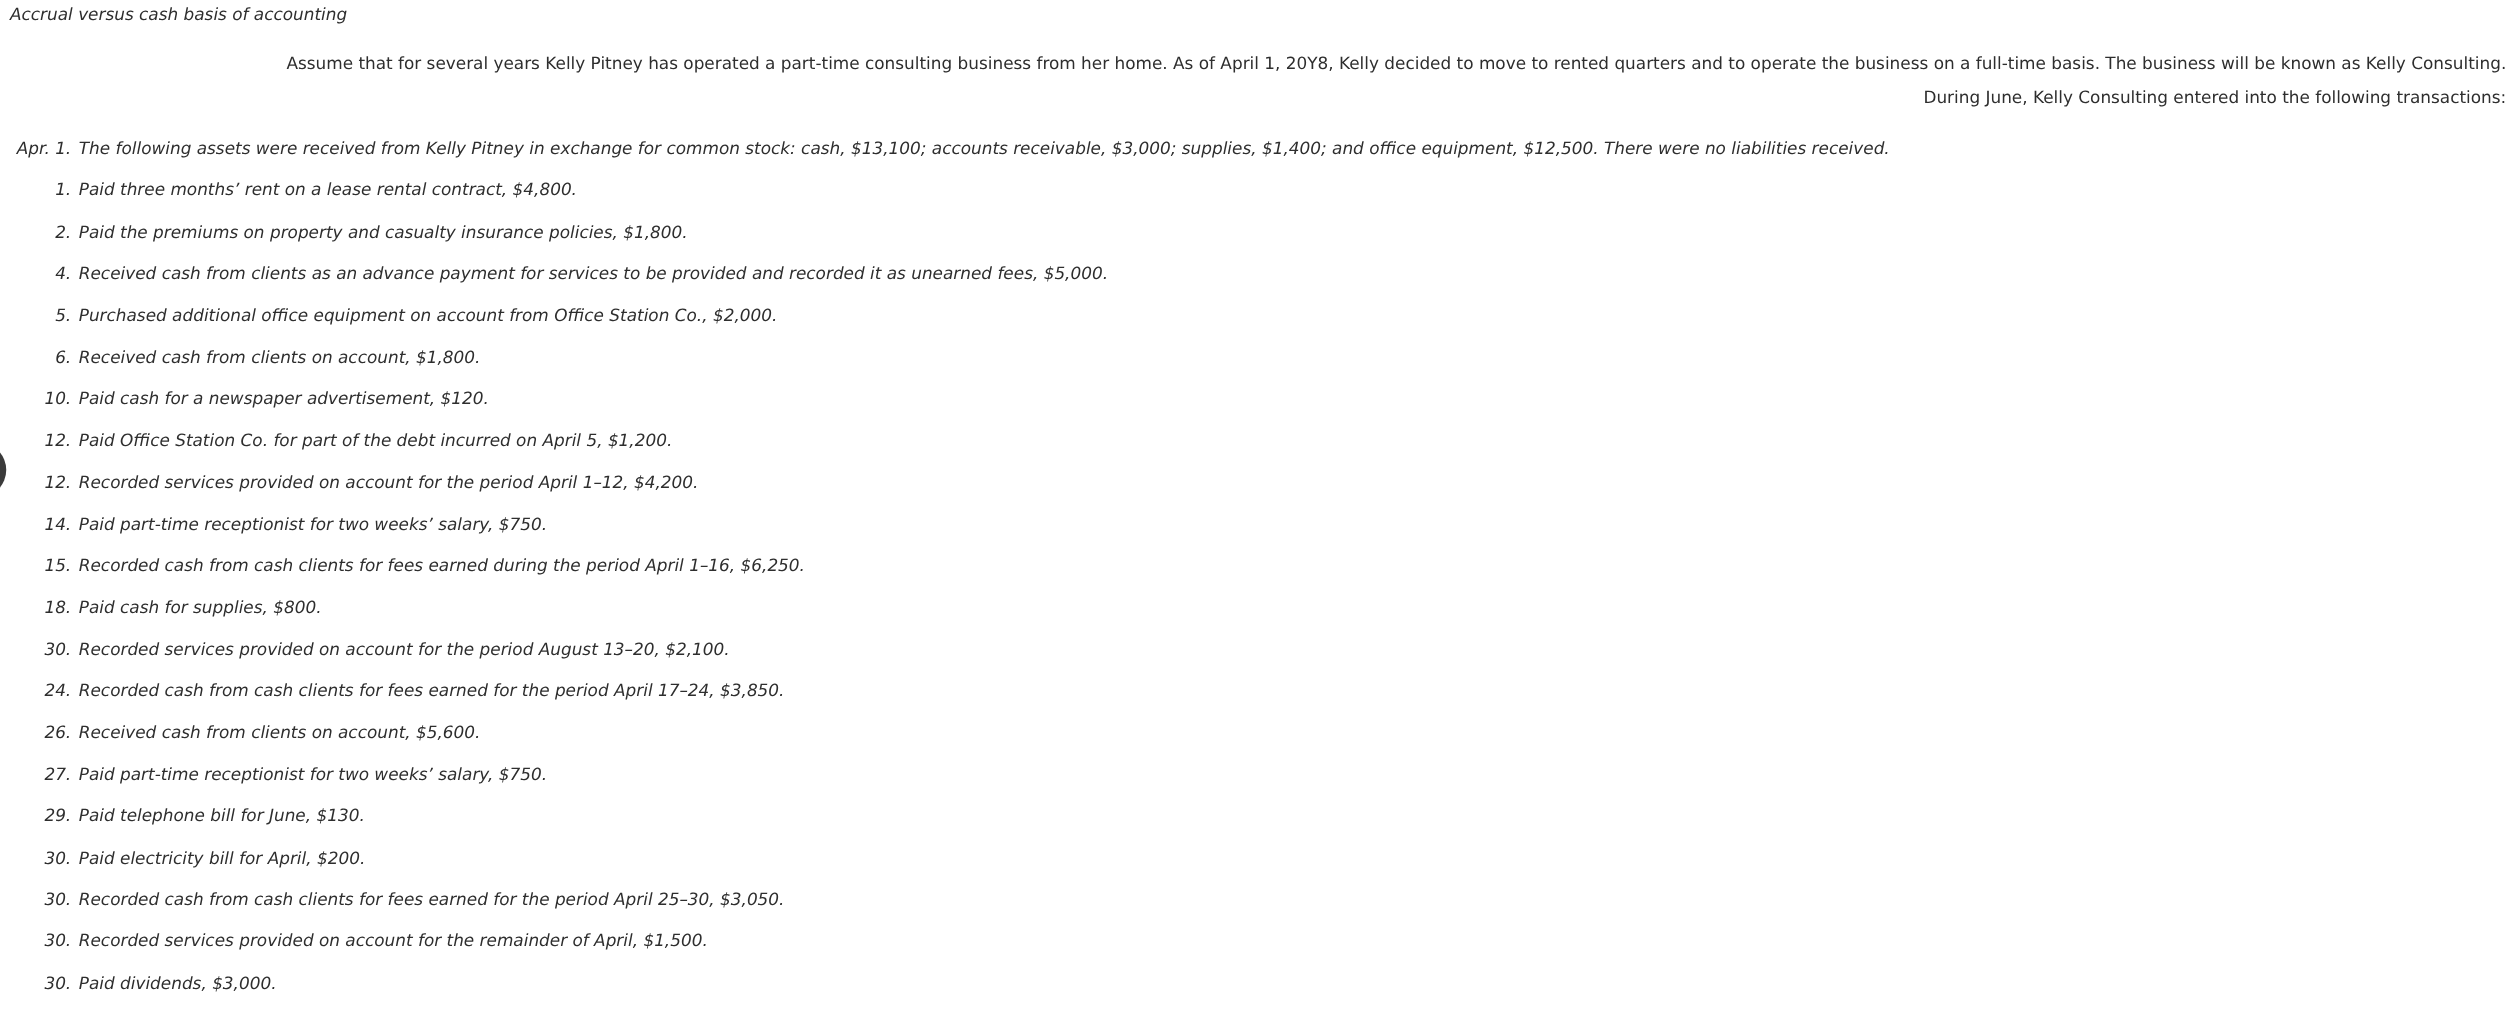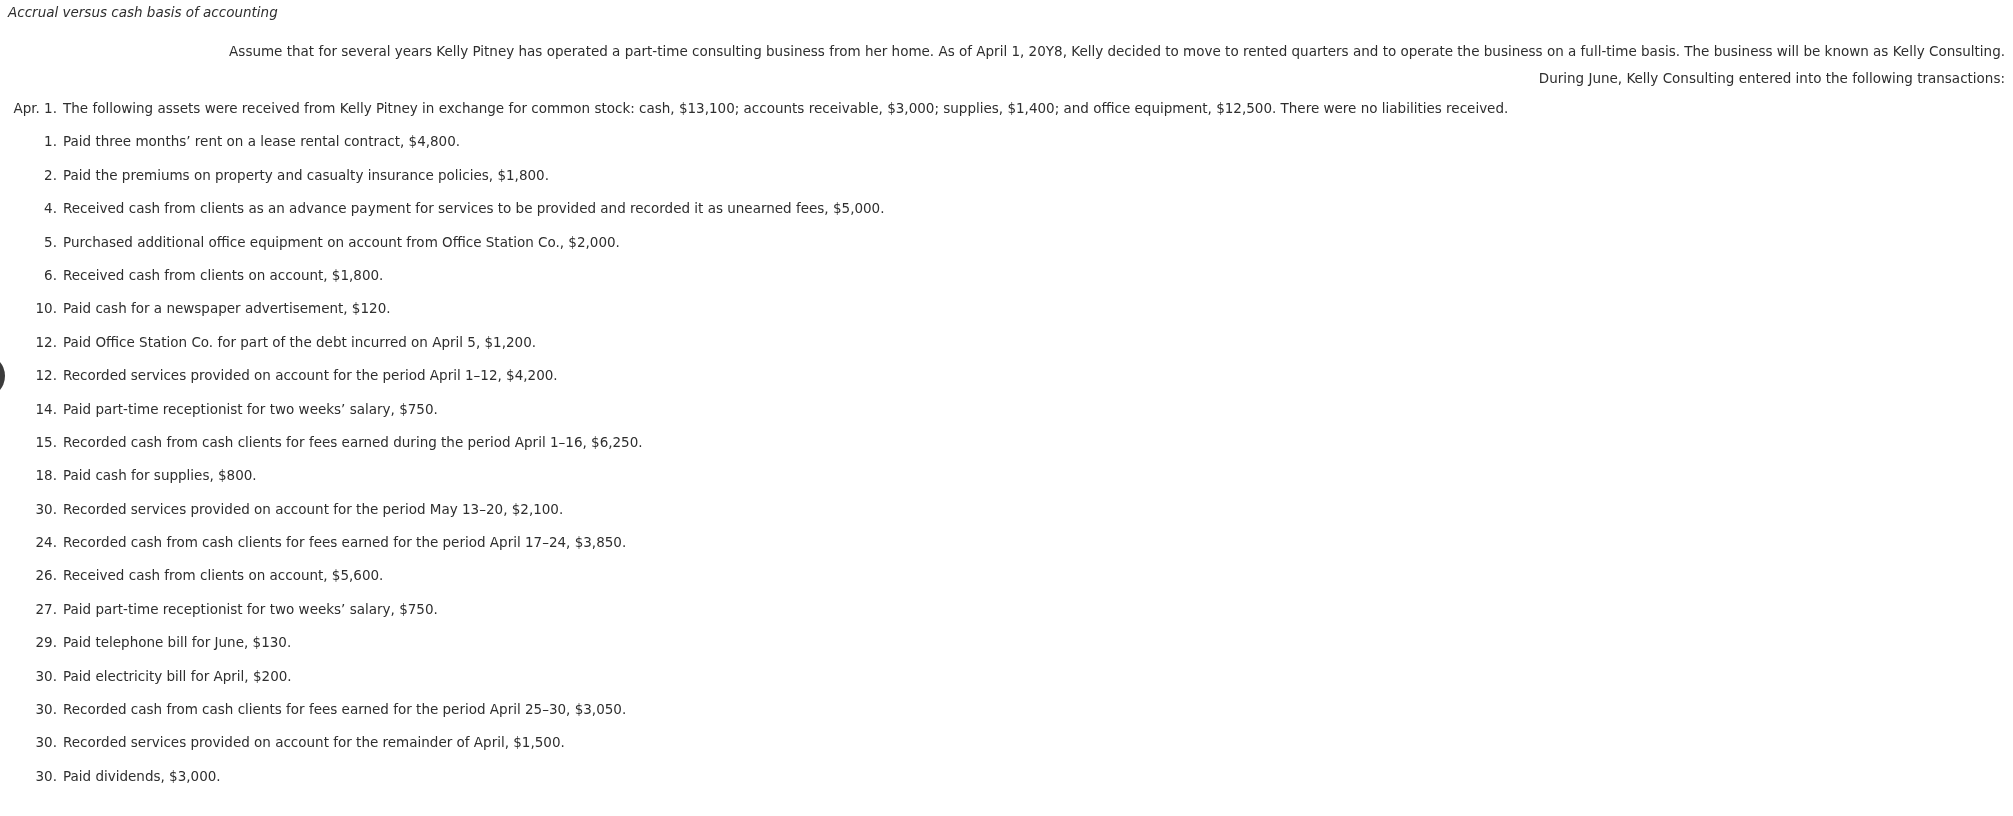--- a/index.html
+++ b/index.html
@@ -28,21 +28,23 @@
   }
   .intro {
     margin: 19px 8px 0 8px;
     line-height: 27px;
     text-align: right;
   }
   .intro-line {
     white-space: nowrap;
   }
   .entries {
+    margin-top: 11px;
     padding-left: 8px;
+    font-style: italic;
   }
   .entry {
     display: flex;
     align-items: baseline;
     height: 33.4px;
     line-height: 33.4px;
     white-space: nowrap;
   }
   .entry .label {
     flex: 0 0 49px;
@@ -130,21 +132,21 @@
     <span class="desc">Recorded cash from cash clients for fees earned during the period April 1–16, $6,250.</span>
   </div>
 
   <div class="entry">
     <span class="label">18.</span>
     <span class="desc">Paid cash for supplies, $800.</span>
   </div>
 
   <div class="entry">
     <span class="label">30.</span>
-    <span class="desc">Recorded services provided on account for the period May 13–20, $2,100.</span>
+    <span class="desc">Recorded services provided on account for the period August 13–20, $2,100.</span>
   </div>
 
   <div class="entry">
     <span class="label">24.</span>
     <span class="desc">Recorded cash from cash clients for fees earned for the period April 17–24, $3,850.</span>
   </div>
 
   <div class="entry">
     <span class="label">26.</span>
     <span class="desc">Received cash from clients on account, $5,600.</span>

